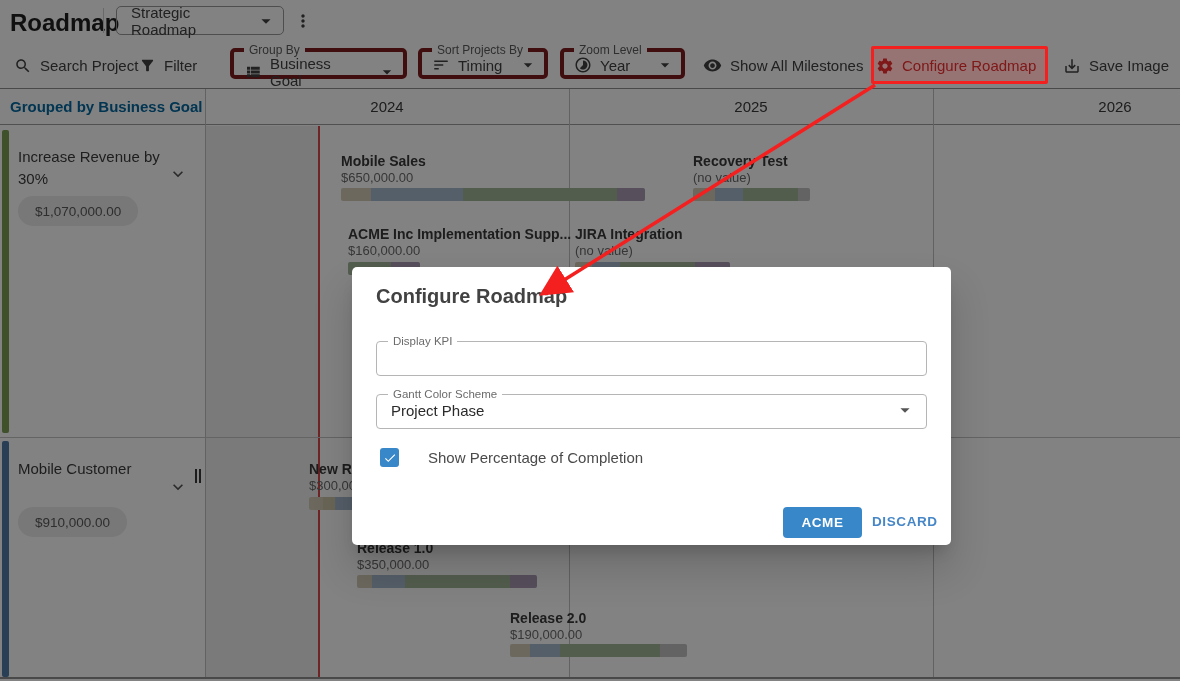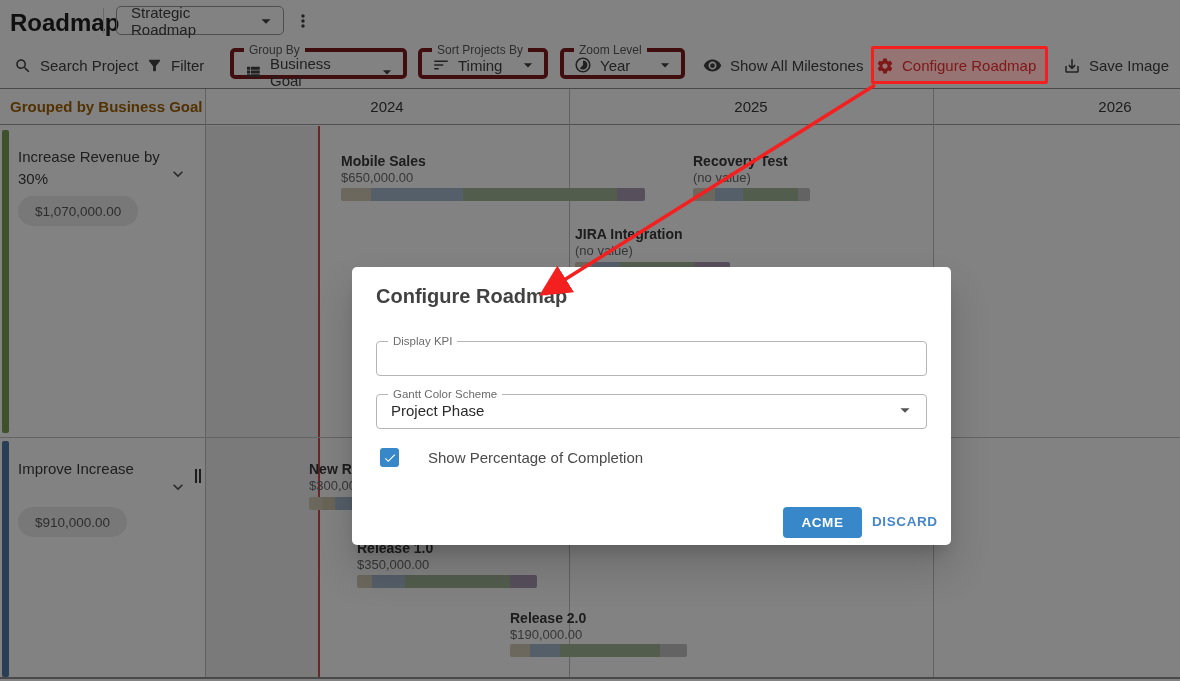--- a/index.html
+++ b/index.html
@@ -22,21 +22,21 @@
       font-size:15px; color:#424242; cursor:pointer; white-space:nowrap; }
   .tb-field { position:absolute; top:3px; border:4px solid #7f1d1d; border-radius:5px; height:34px; cursor:pointer; }
   .tb-field legend { margin-left:10px; padding:0 5px; font-size:12px; color:#5c5c5c; line-height:10px; }
   .tb-field .fv { display:flex; align-items:center; gap:8px; padding:0 6px 6px 10px; font-size:15px; color:#424242; }
   .tb-field .fv .spacer { flex:1; }
   .cfg-item { color:#c62828; }
   .icon { display:inline-flex; flex:none; }
 
   
   .grid-header { left:0; top:89px; width:1180px; height:36px; border-bottom:1px solid #9e9e9e; }
-  .gh-title { position:absolute; left:10px; top:0; height:36px; line-height:36px; font-size:15px; font-weight:700; color:#a16207; }
+  .gh-title { position:absolute; left:10px; top:0; height:36px; line-height:36px; font-size:15px; font-weight:700; color:#0369a1; }
   .year-label { position:absolute; top:0; height:36px; line-height:36px; width:80px; text-align:center; font-size:15px; color:#3a3a3a; }
 
   
   .vline { position:absolute; top:89px; width:1px; height:588px; background:#c0c0c0; }
   .past-shade { left:206px; top:126px; width:113px; height:551px; background:#efefef; }
   .today-line { left:318px; top:126px; width:2px; height:551px; background:#d94a4a; }
   .group-sep { left:0; top:437px; width:1180px; height:1px; background:#c4c4c4; }
   .bottom-line { left:0; top:677px; width:1180px; height:2px; background:#8f8f8f; }
 
   .group-stripe { left:2px; width:7px; border-radius:2px; }
@@ -100,21 +100,21 @@
   <div class="abs toolbar">
     <div class="tb-item" style="left:14px;">
       <span class="icon">
         <svg width="18" height="18" viewBox="0 0 24 24" fill="currentColor">
             <path d="M15.5 14h-.79l-.28-.27C15.41 12.59 16 11.11 16 9.5 16 5.91 13.09 3 9.5 3S3 5.91 3 9.5 5.91 16 9.5 16c1.61 0 3.09-.59 4.23-1.57l.27.28v.79l5 4.99L20.49 19l-4.99-5zm-6 0C7.01 14 5 11.99 5 9.5S7.01 5 9.5 5 14 7.01 14 9.5 11.99 14 9.5 14z"></path>
           </svg>
       </span>
       <span>Search Project</span>
     </div>
 
-    <div class="tb-item" style="left:146px;justify-content:center;">
+    <div class="tb-item" style="left:139px;justify-content:center;">
       <span class="icon">
         <svg width="17" height="17" viewBox="0 0 24 24" fill="currentColor">
             <path d="M4.25 5.61C6.27 8.2 10 13 10 13v6c0 .55.45 1 1 1h2c.55 0 1-.45 1-1v-6s3.72-4.8 5.74-7.39C20.25 4.95 19.78 4 18.95 4H5.04c-.83 0-1.3.95-.79 1.61z"></path>
           </svg>
       </span>
       <span>Filter</span>
     </div>
 
     <fieldset class="tb-field" style="left:230px; width:177px;">
       <legend>Group By</legend>
@@ -222,21 +222,21 @@
     <svg width="20" height="20" viewBox="0 0 24 24" fill="currentColor">
         <path d="M16.59 8.59L12 13.17 7.41 8.59 6 10l6 6 6-6z"></path>
       </svg>
   </div>
   <div class="abs kpi-pill" style="top:196px;">
     <span>$1,070,000.00</span>
   </div>
 
   <div class="abs group-stripe" style="top: 441px; height: 236px; background: rgb(79, 124, 168);"></div>
   <div class="abs group-name" style="top:458px;">
-    <div>Improve Increase</div>
+    <div>Mobile Customer</div>
   </div>
   <div class="abs group-chevron" style="top:477px;">
     <svg width="20" height="20" viewBox="0 0 24 24" fill="currentColor">
         <path d="M16.59 8.59L12 13.17 7.41 8.59 6 10l6 6 6-6z"></path>
       </svg>
   </div>
   <div class="abs kpi-pill" style="top:507px;">
     <span>$910,000.00</span>
   </div>
   <div class="abs resize-handle">
@@ -255,20 +255,28 @@
       </div>
   </div>
   <div class="project" style="left:693px; top:153px;">
     <div class="pname">Recovery Test</div>
     <div class="pval" style="top:17px;">(no value)</div>
     <div class="bar" style="top:35px;">
         <div class="seg" style="width: 22px; background: rgb(213, 205, 184);"></div>
         <div class="seg" style="width: 28px; background: rgb(167, 186, 207);"></div>
         <div class="seg" style="width: 55px; background: rgb(163, 182, 154);"></div>
         <div class="seg" style="width: 12px; background: rgb(194, 194, 194);"></div>
+      </div>
+  </div>
+  <div class="project" style="left:348px; top:226px;">
+    <div class="pname">ACME Inc Implementation Supp...</div>
+    <div class="pval" style="top:17px;">$160,000.00</div>
+    <div class="bar" style="top:36px;">
+        <div class="seg" style="width: 43px; background: rgb(163, 182, 154);"></div>
+        <div class="seg" style="width: 29px; background: rgb(171, 155, 181);"></div>
       </div>
   </div>
   <div class="project" style="left:575px; top:226px;">
     <div class="pname">JIRA Integration</div>
     <div class="pval" style="top:17px;">(no value)</div>
     <div class="bar" style="top:36px;">
         <div class="seg" style="width: 17px; background: rgb(213, 205, 184);"></div>
         <div class="seg" style="width: 28px; background: rgb(167, 186, 207);"></div>
         <div class="seg" style="width: 75px; background: rgb(163, 182, 154);"></div>
         <div class="seg" style="width: 35px; background: rgb(171, 155, 181);"></div>

